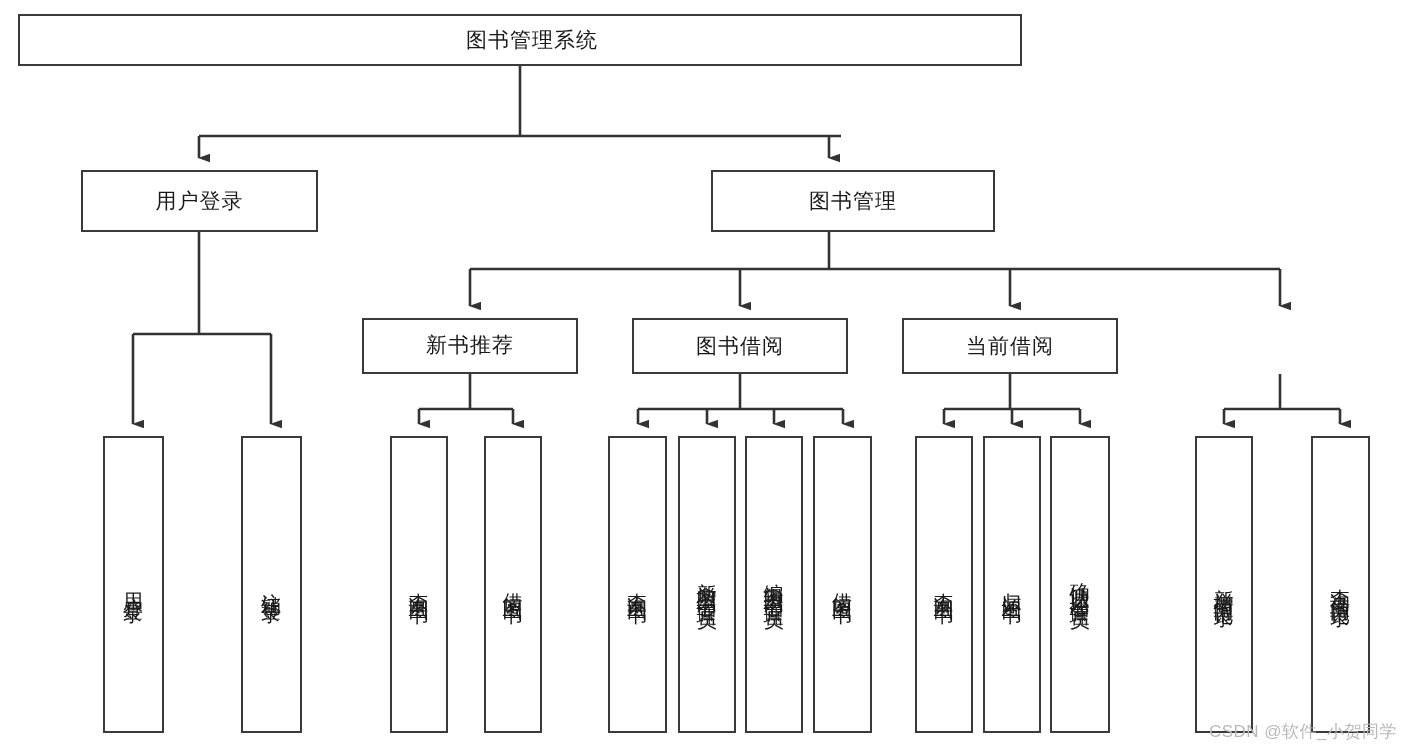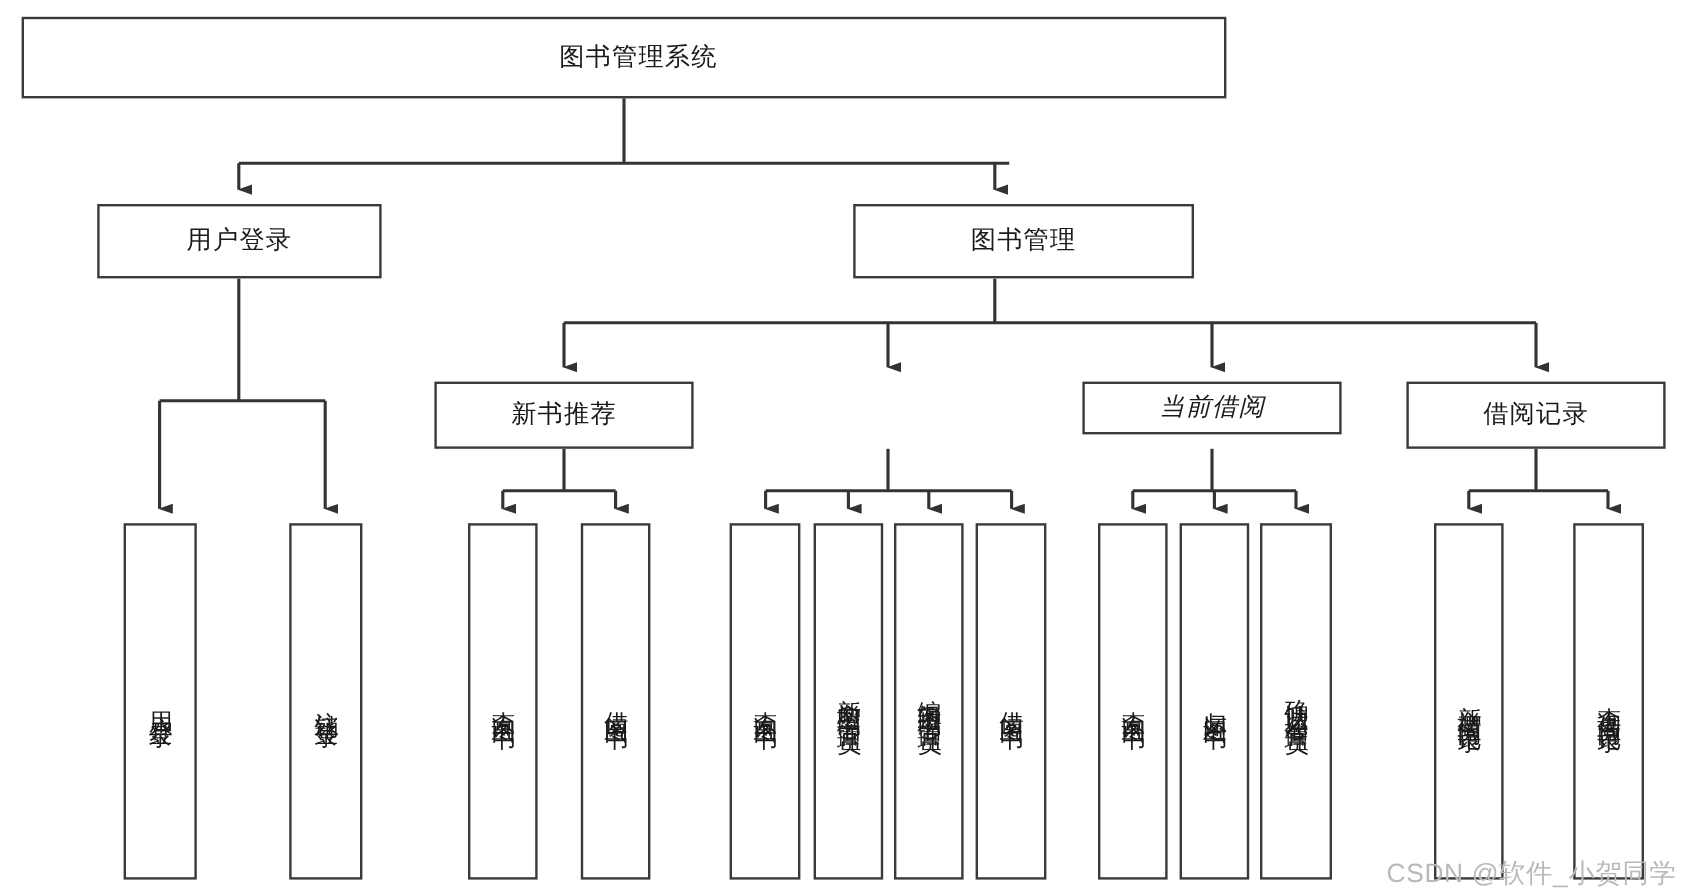--- a/index.html
+++ b/index.html
@@ -59,21 +59,21 @@
     display: block;
   }
   .node-v .node-label {
     writing-mode: vertical-rl;
     text-orientation: upright;
   }
   #watermark {
     position: absolute;
     right: 8px;
     bottom: 4px;
-    font-size: 22px;
+    font-size: 17px;
     color: #b9b9b9;
     letter-spacing: 0.5px;
     user-select: none;
     white-space: nowrap;
   }
 </style>
 </head>
 <body>
 
 <div id="diagram-canvas">
@@ -121,39 +121,39 @@
       <path d="M 1012 409 L 1012 424" marker-end="url(#arrowhead)"></path>
       <path d="M 1080 409 L 1080 424" marker-end="url(#arrowhead)"></path>
 
       <path d="M 1280 374 L 1280 409"></path>
       <path d="M 1224 409 L 1340 409"></path>
       <path d="M 1224 409 L 1224 424" marker-end="url(#arrowhead)"></path>
       <path d="M 1340 409 L 1340 424" marker-end="url(#arrowhead)"></path>
     </g>
   </svg>
 
-  <div class="node node-h" style="left:18px; top:14px; width:1004px; height:68px;padding-left:24px;">
+  <div class="node node-h" style="left:18px; top:14px; width:1004px; height:52px;padding-left:24px;">
     <span class="node-label">图书管理系统</span>
   </div>
 
   <div class="node node-h" style="left:81px; top:170px; width:237px; height:62px;">
     <span class="node-label">用户登录</span>
   </div>
   <div class="node node-h" style="left:711px; top:170px; width:284px; height:62px;">
     <span class="node-label">图书管理</span>
   </div>
 
   <div class="node node-h" style="left:362px; top:318px; width:216px; height:56px;font-family:Liberation Serif, serif;">
     <span class="node-label">新书推荐</span>
   </div>
-  <div class="node node-h" style="left:902px; top:318px; width:216px; height:44px;font-style:italic;">
+  <div class="node node-h" style="left:632px; top:318px; width:216px; height:56px;">
+    <span class="node-label">图书借阅</span>
+  </div>
+  <div class="node node-h" style="left:902px; top:318px; width:216px; height:56px;">
     <span class="node-label">当前借阅</span>
-  </div>
-  <div class="node node-h" style="left:1172px; top:318px; width:216px; height:56px;">
-    <span class="node-label">借阅记录</span>
   </div>
 
   <div class="node node-v" style="left:103px; top:436px; width:61px; height:297px;">
     <span class="node-label">用户登录</span>
   </div>
   <div class="node node-v" style="left:241px; top:436px; width:61px; height:297px;">
     <span class="node-label">注销登录</span>
   </div>
 
   <div class="node node-v" style="left:390px; top:436px; width:58px; height:297px;">

